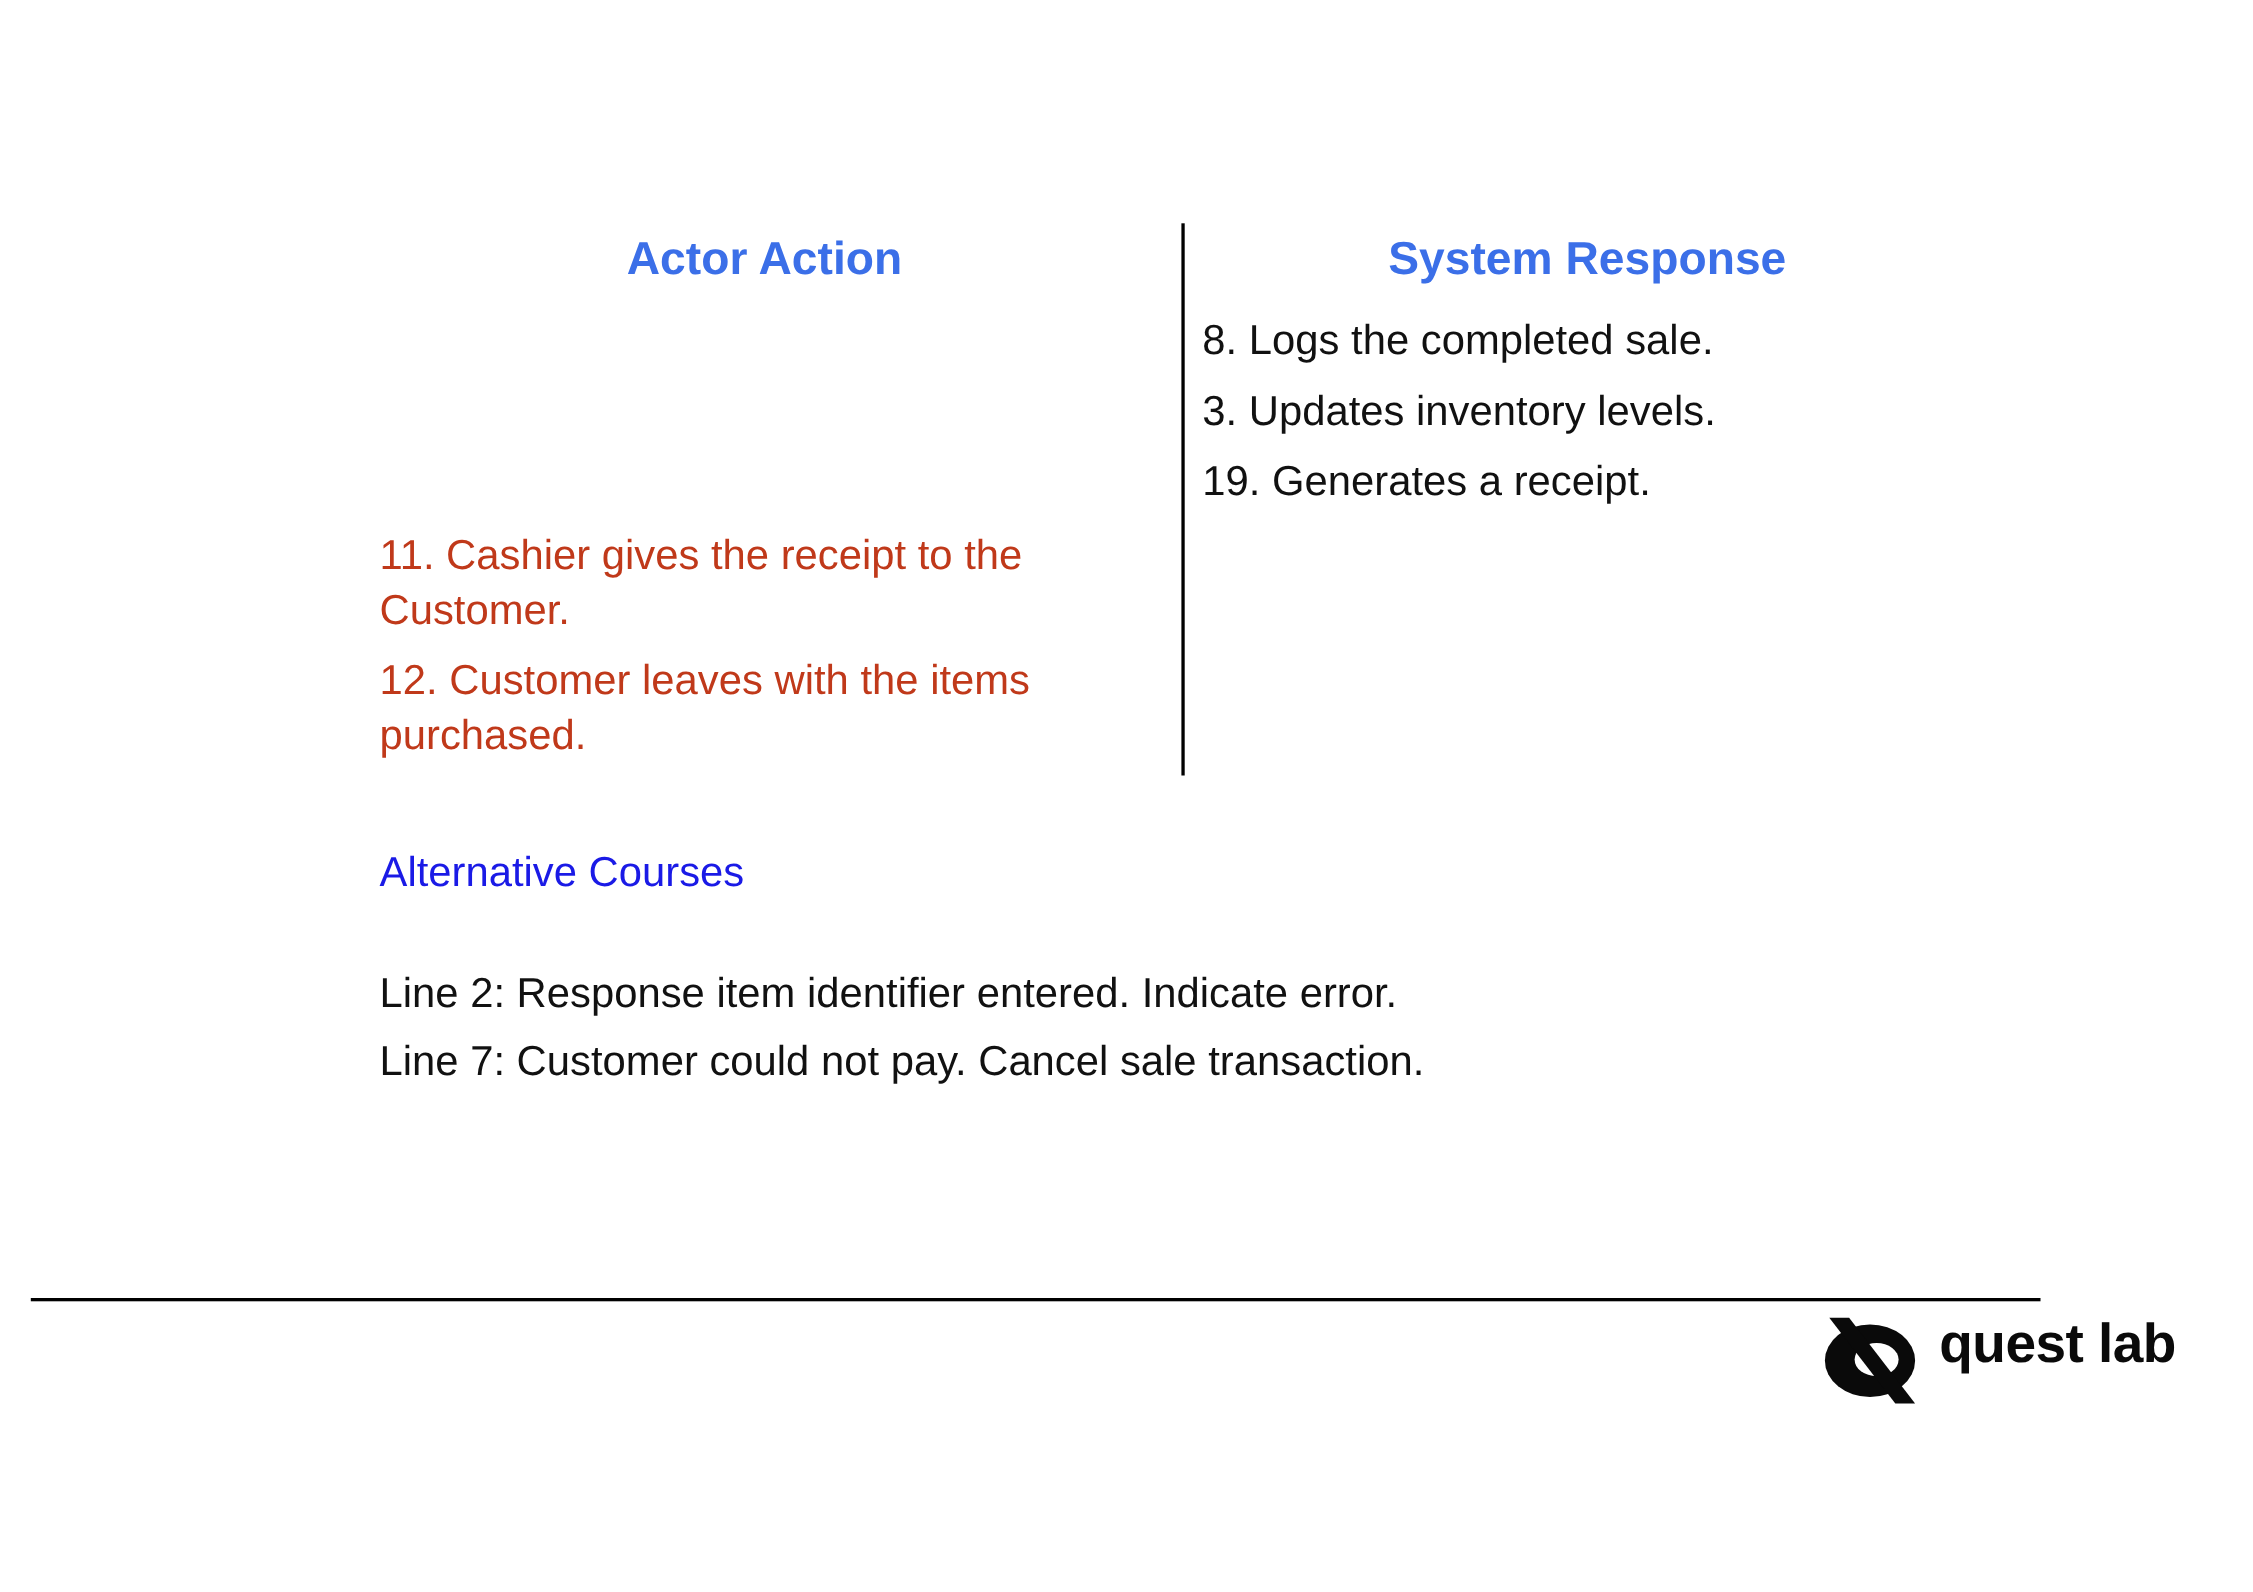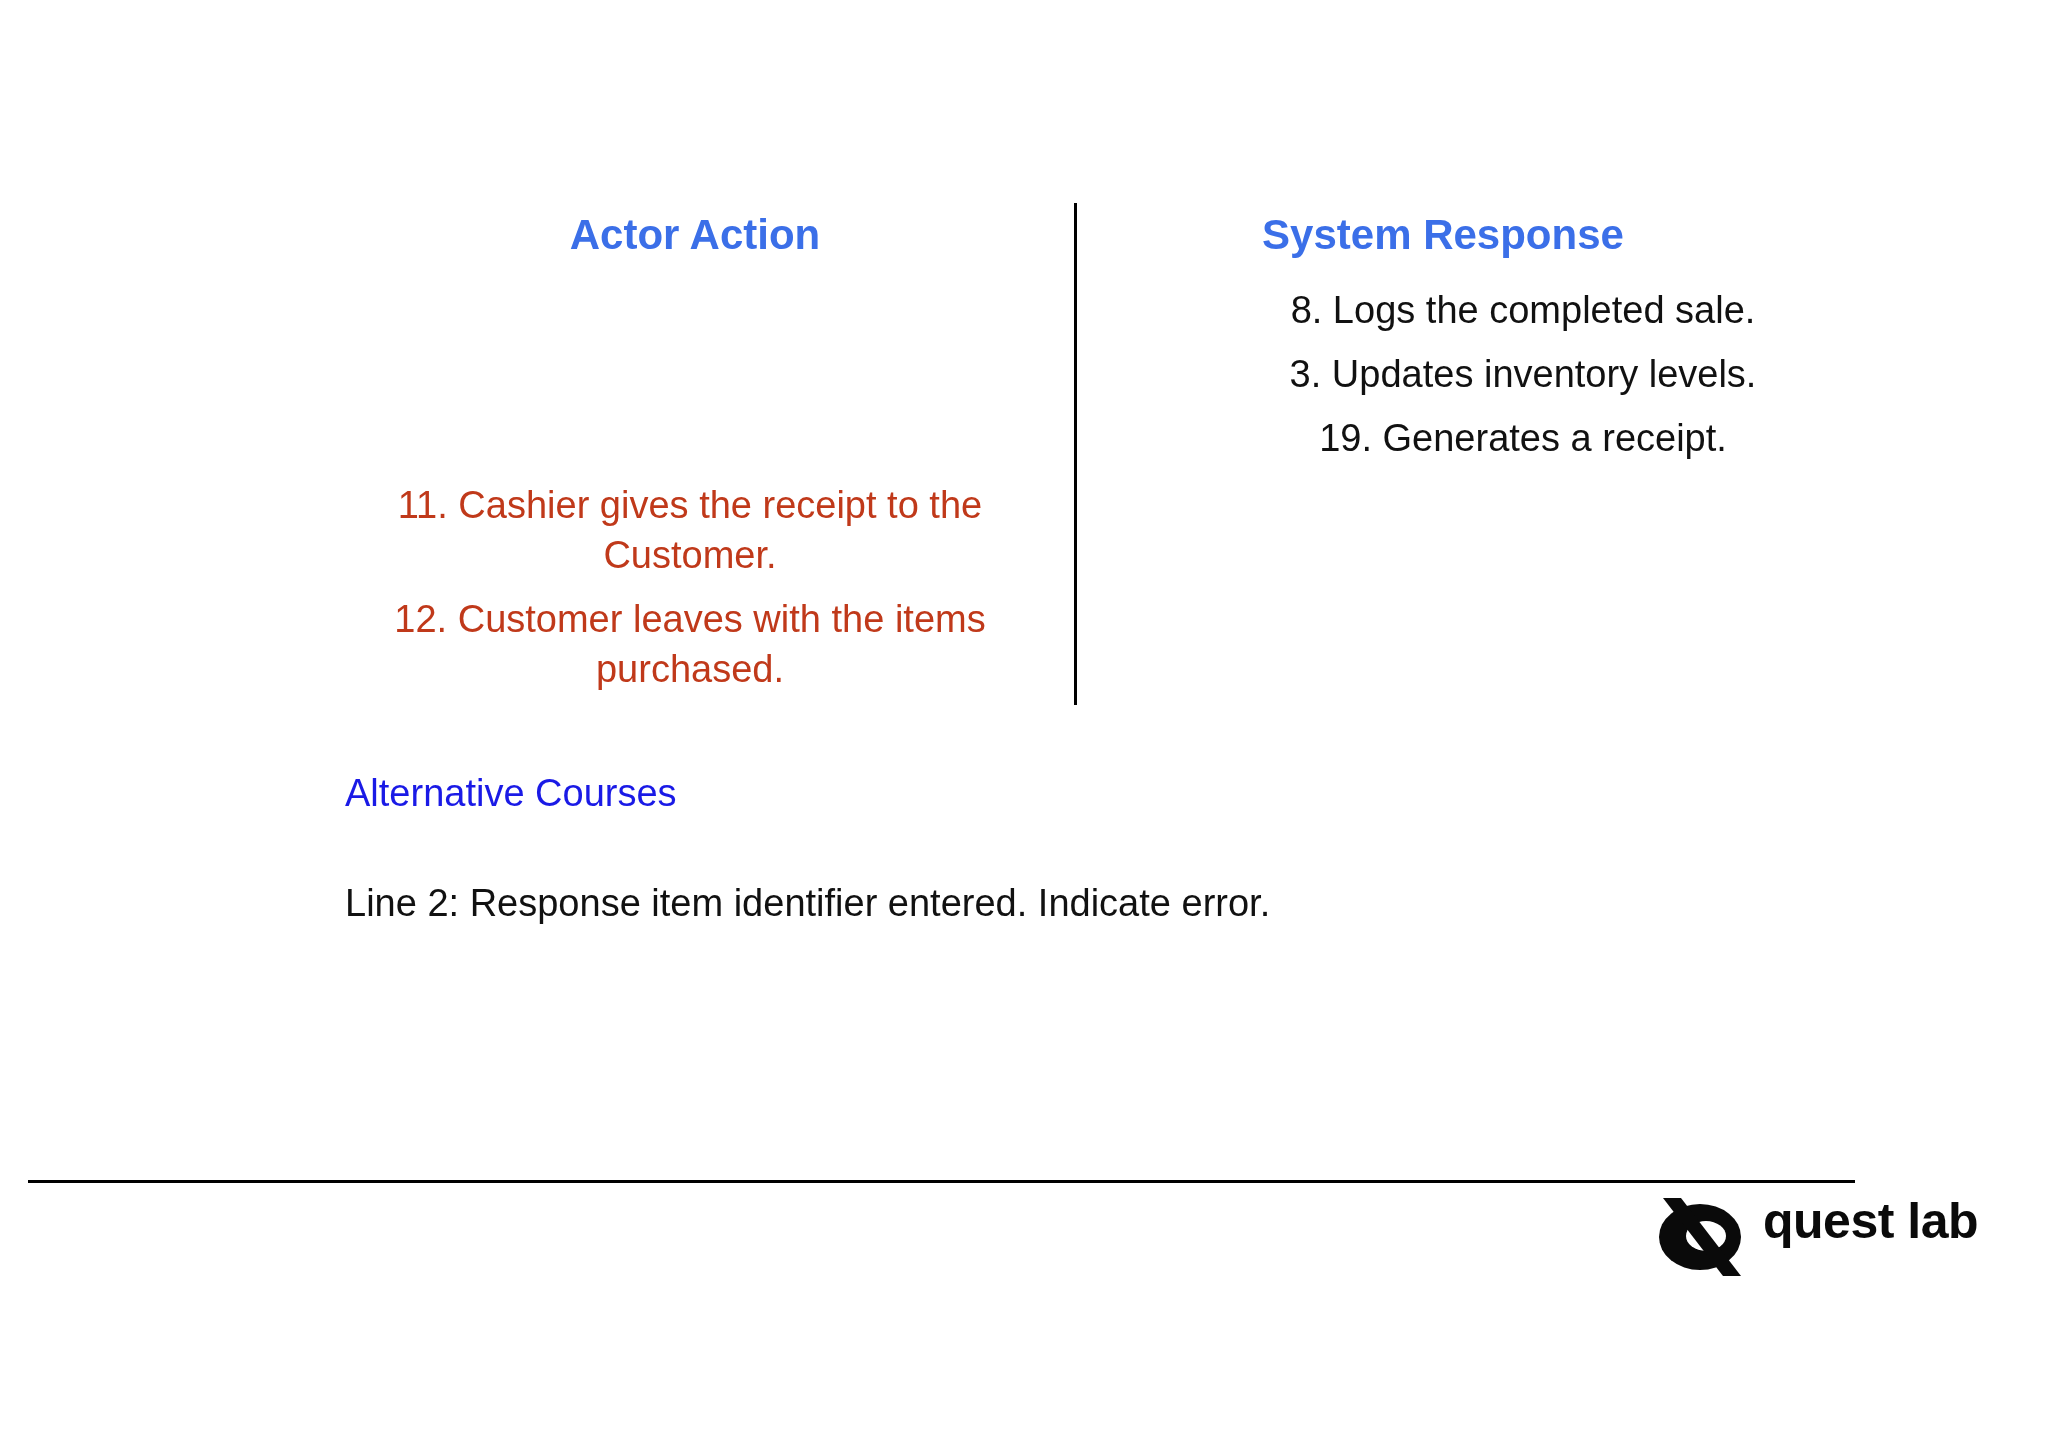--- a/index.html
+++ b/index.html
@@ -52,21 +52,20 @@
     height: 502px;
     background: #000000;
   }
 
   
   .col-body {
     position: absolute;
     font-size: 38px;
     line-height: 50px;
     color: #111111;
-    text-align: center;
   }
   .col-body.actor {
     left: 345px;
     top: 480px;
     width: 690px;
   }
   .col-body.system {
     left: 1093px;
     top: 285px;
     width: 860px;
@@ -154,20 +153,21 @@
 
   <div class="col-body actor">
     <p class="step red">11. Cashier gives the receipt to the Customer.</p>
     <p class="step red">12. Customer leaves with the items purchased.</p>
   </div>
 
   <div class="alt-heading">Alternative Courses</div>
 
   <div class="alt-lines">
     <p class="alt-line">Line 2: Response item identifier entered. Indicate error.</p>
+    <p class="alt-line">Line 7: Customer could not pay. Cancel sale transaction.</p>
   </div>
 
   <div class="footer-rule"></div>
 
   <div class="logo">
     <svg class="logo-mark" viewBox="0 0 94 86" aria-hidden="true">
       <ellipse cx="45" cy="41" rx="41" ry="33" fill="#0A0A0A"></ellipse>
       <ellipse cx="51" cy="40" rx="20" ry="15" fill="#FFFFFF"></ellipse>
       <polygon points="8,2 26,2 86,80 68,80" fill="#0A0A0A"></polygon>
     </svg>

